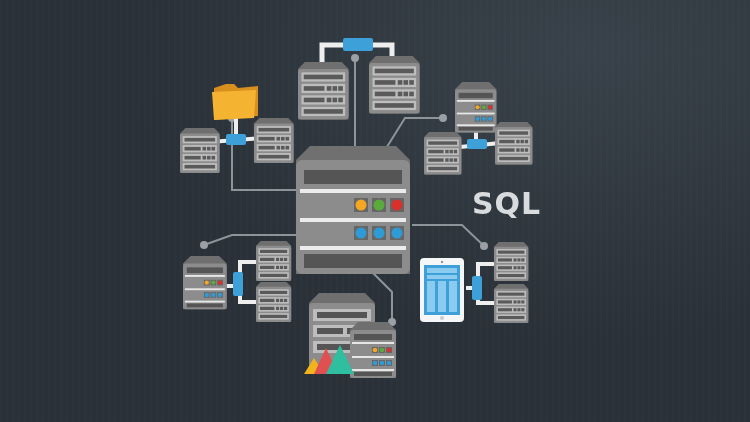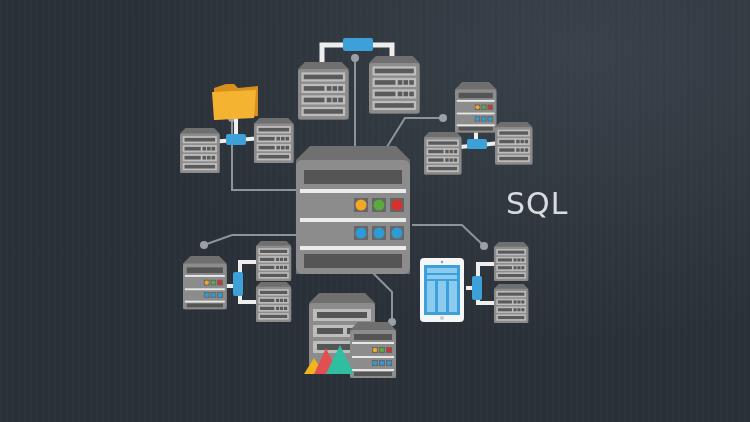--- a/index.html
+++ b/index.html
@@ -12,21 +12,21 @@
     position: relative; width: 750px; height: 422px;
     background:
       radial-gradient(ellipse at 78% 12%, rgba(70,80,90,0.55) 0%, rgba(43,50,57,0) 55%),
       repeating-linear-gradient(90deg, rgba(255,255,255,0.012) 0px, rgba(255,255,255,0.012) 2px, rgba(0,0,0,0.03) 3px, rgba(0,0,0,0) 6px),
       #2a3138;
   }
   svg.art { position: absolute; left: 0; top: 0; }
   .sql-label {
     position: absolute; left: 472px; top: 186px;
     font-size: 30px; letter-spacing: 1px; color: #d9dcdf;
-    font-family: "DejaVu Sans", sans-serif; font-weight: normal; margin-left: 34px;
+    font-family: "DejaVu Sans", sans-serif; font-weight: bold;
   }
 </style>
 </head>
 <body>
 
 <div class="stage">
 
 <svg class="art" width="750" height="422" viewBox="0 0 750 422" xmlns="http://www.w3.org/2000/svg">
   <defs>
 

